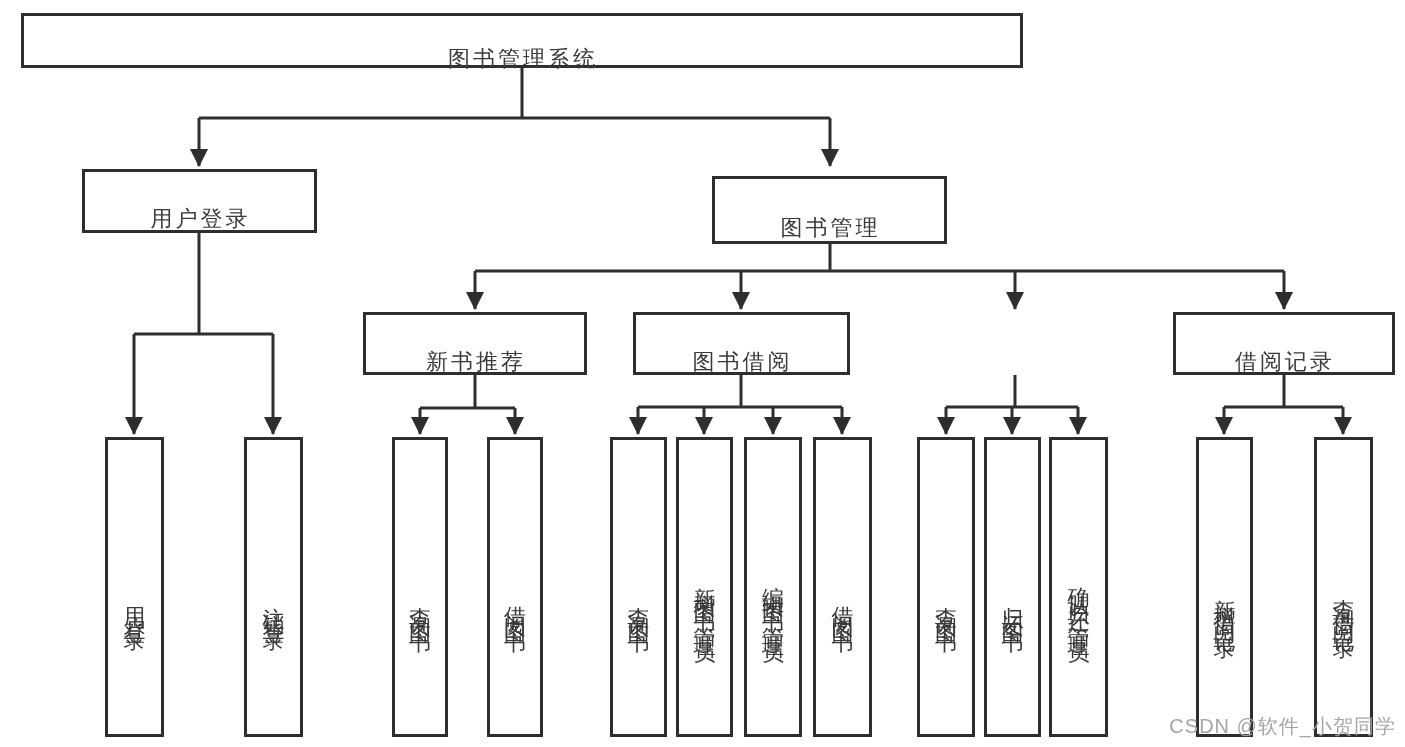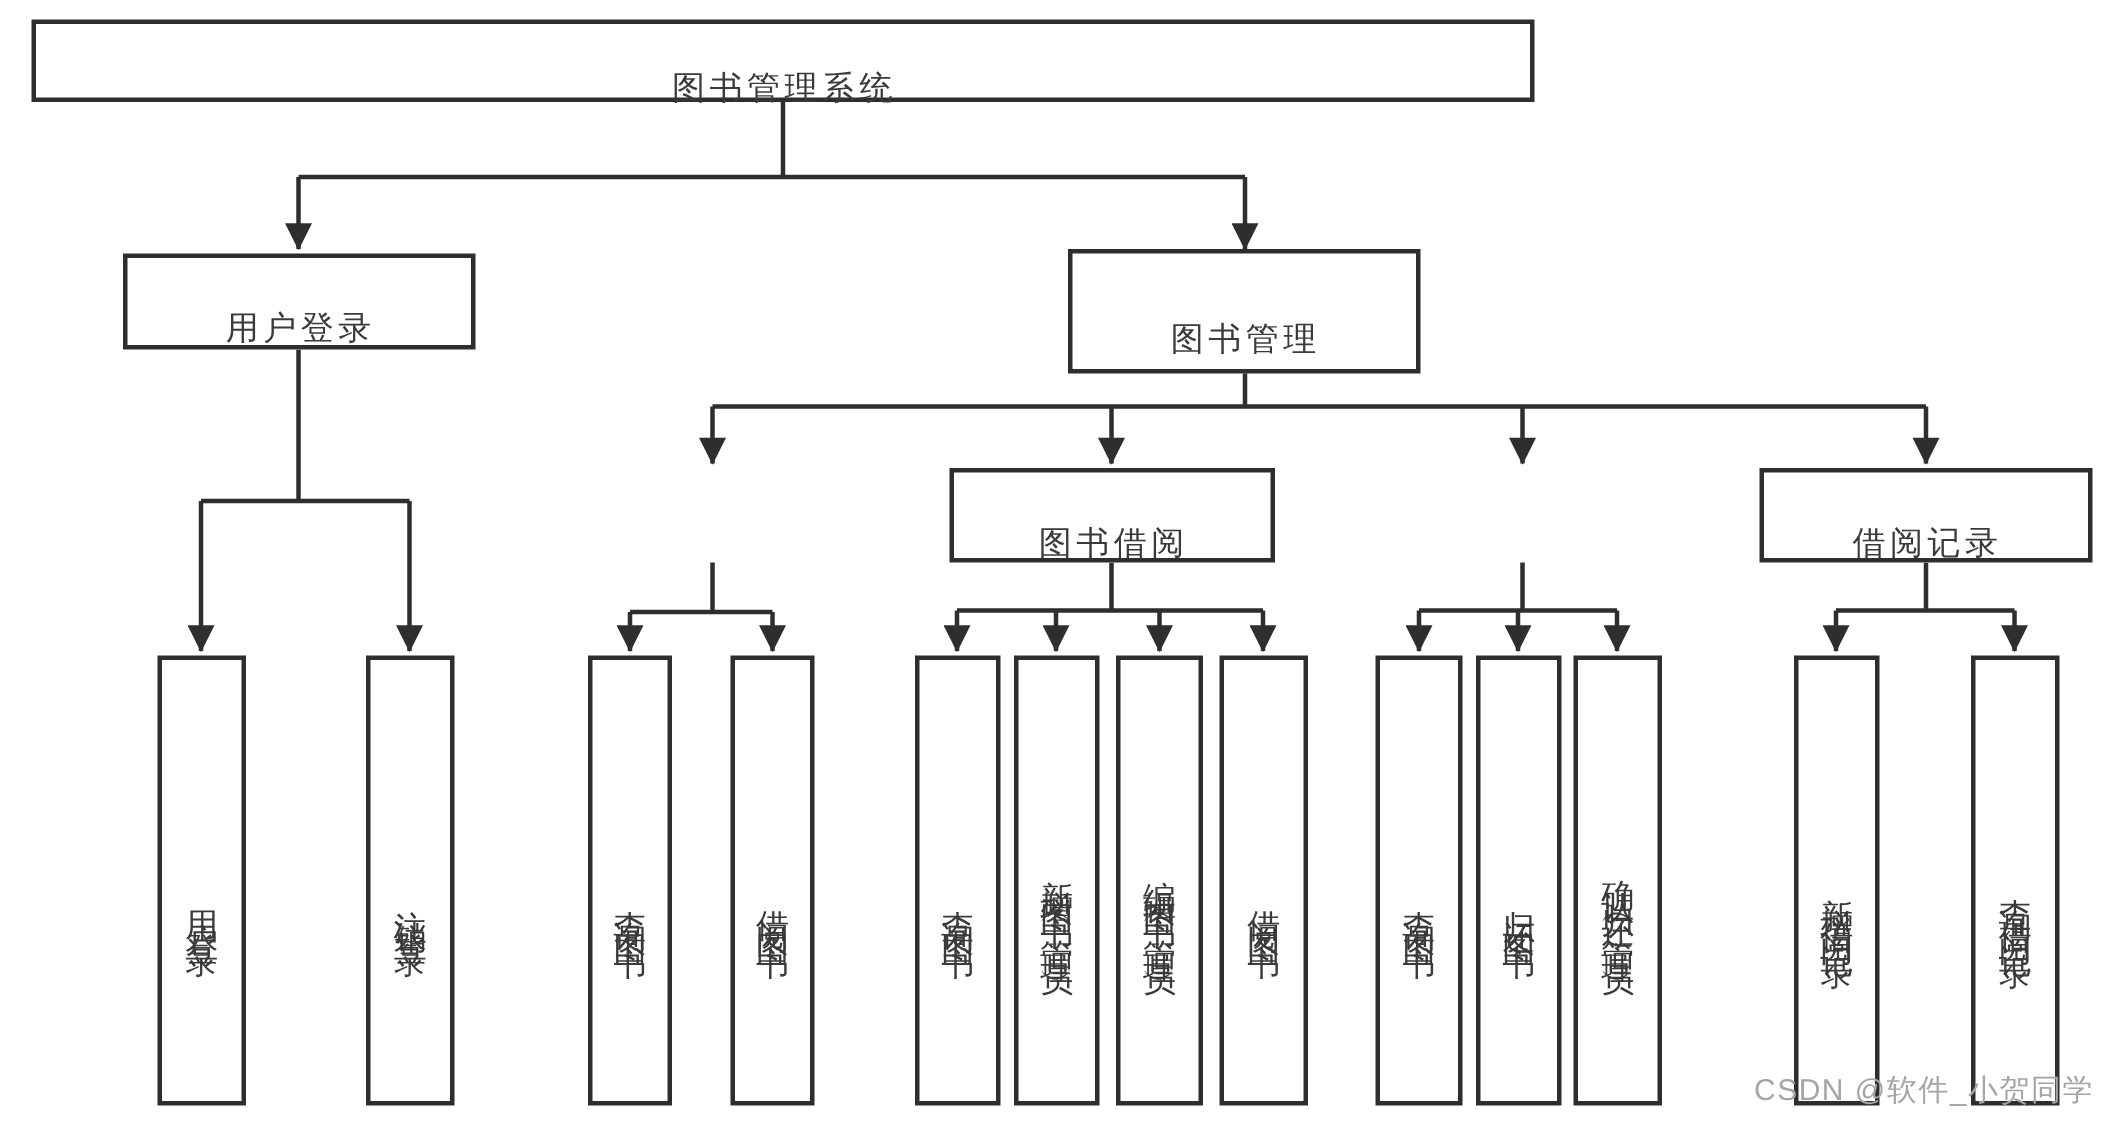--- a/index.html
+++ b/index.html
@@ -94,24 +94,27 @@
     </g>
   </svg>
 
   <div class="node" style="left:21px;top:13px;width:1002px;height:55px">
     <span>图书管理系统</span>
   </div>
 
   <div class="node" style="left:82px;top:169px;width:235px;height:64px">
     <span>用户登录</span>
   </div>
-  <div class="node" style="left:712px;top:166px;width:235px;height:83px">
+  <div class="node" style="left:712px;top:176px;width:235px;height:68px">
     <span>图书管理</span>
   </div>
 
+  <div class="node" style="left:363px;top:312px;width:224px;height:63px">
+    <span>新书推荐</span>
+  </div>
   <div class="node" style="left:633px;top:312px;width:217px;height:63px">
     <span>图书借阅</span>
   </div>
   <div class="node" style="left:1173px;top:312px;width:222px;height:63px">
     <span>借阅记录</span>
   </div>
 
   <div class="node leaf" style="left:105px;top:437px;width:59px;height:300px">
     <span>用户登录</span>
   </div>

